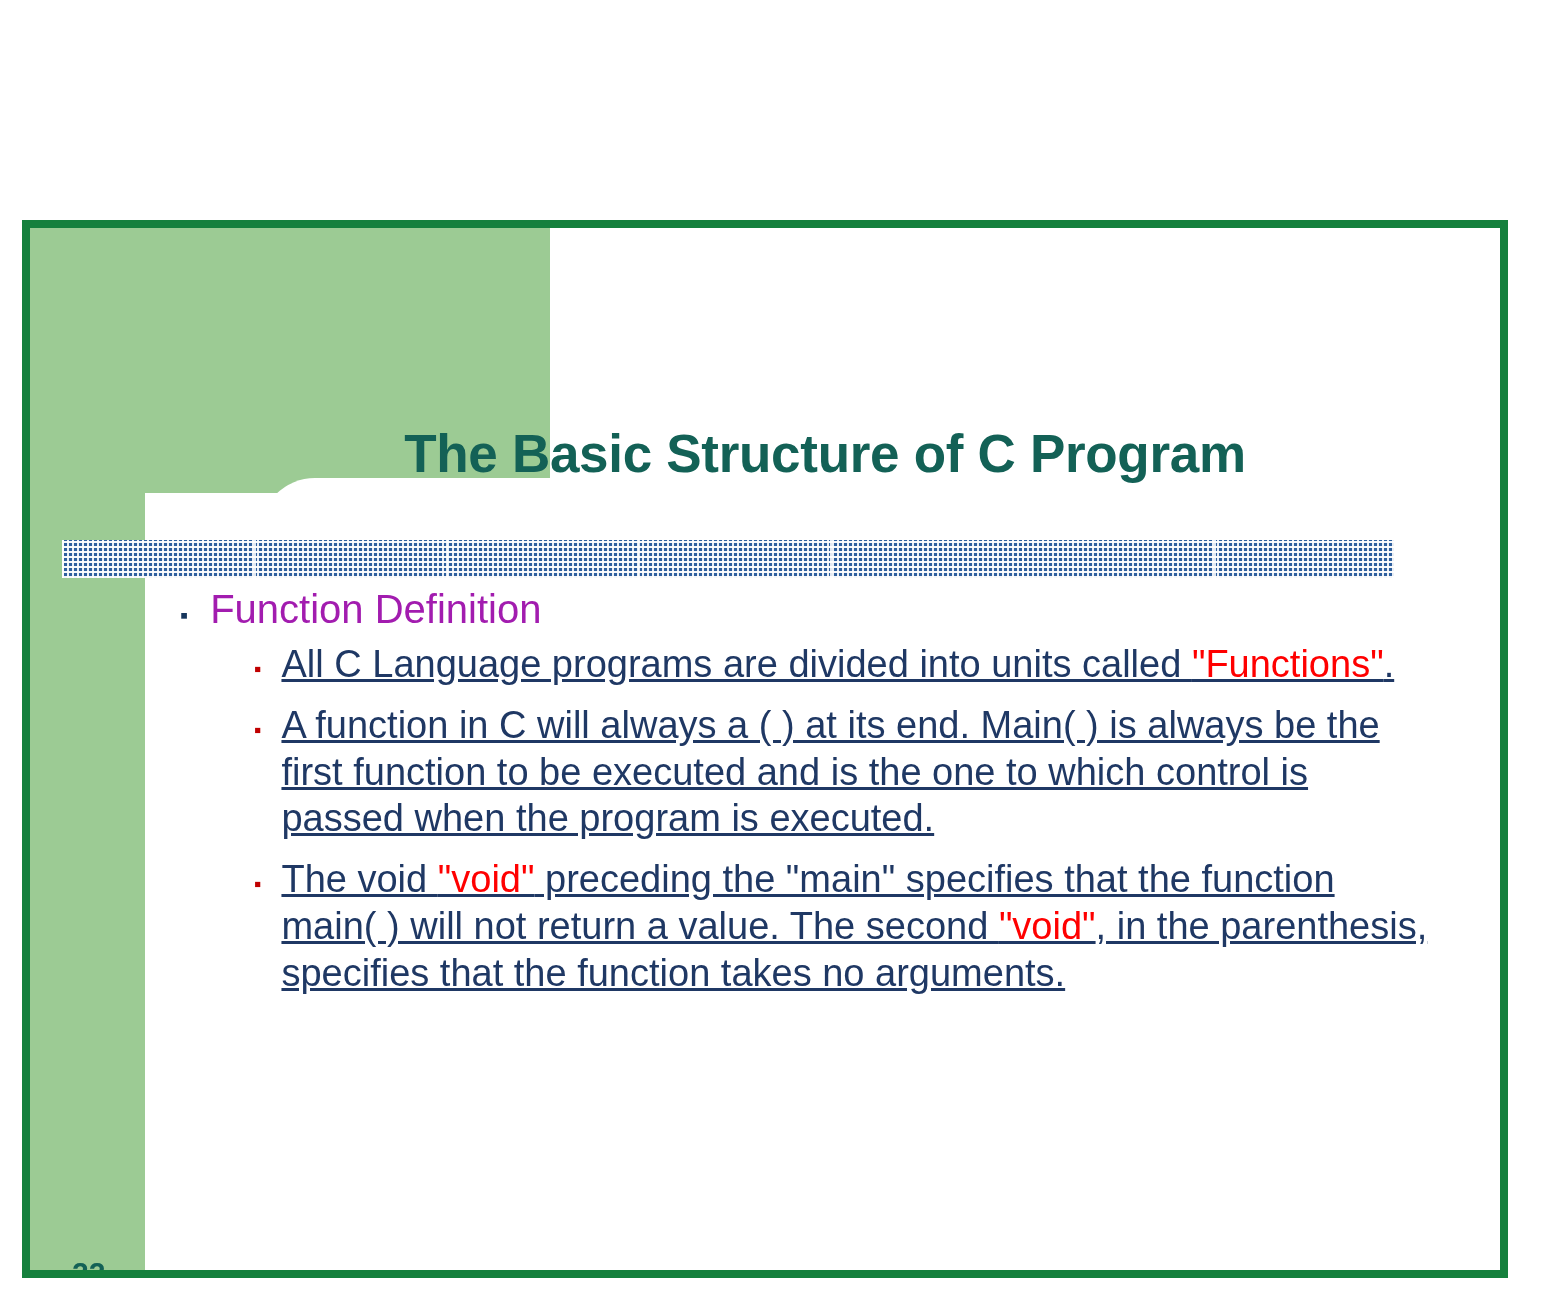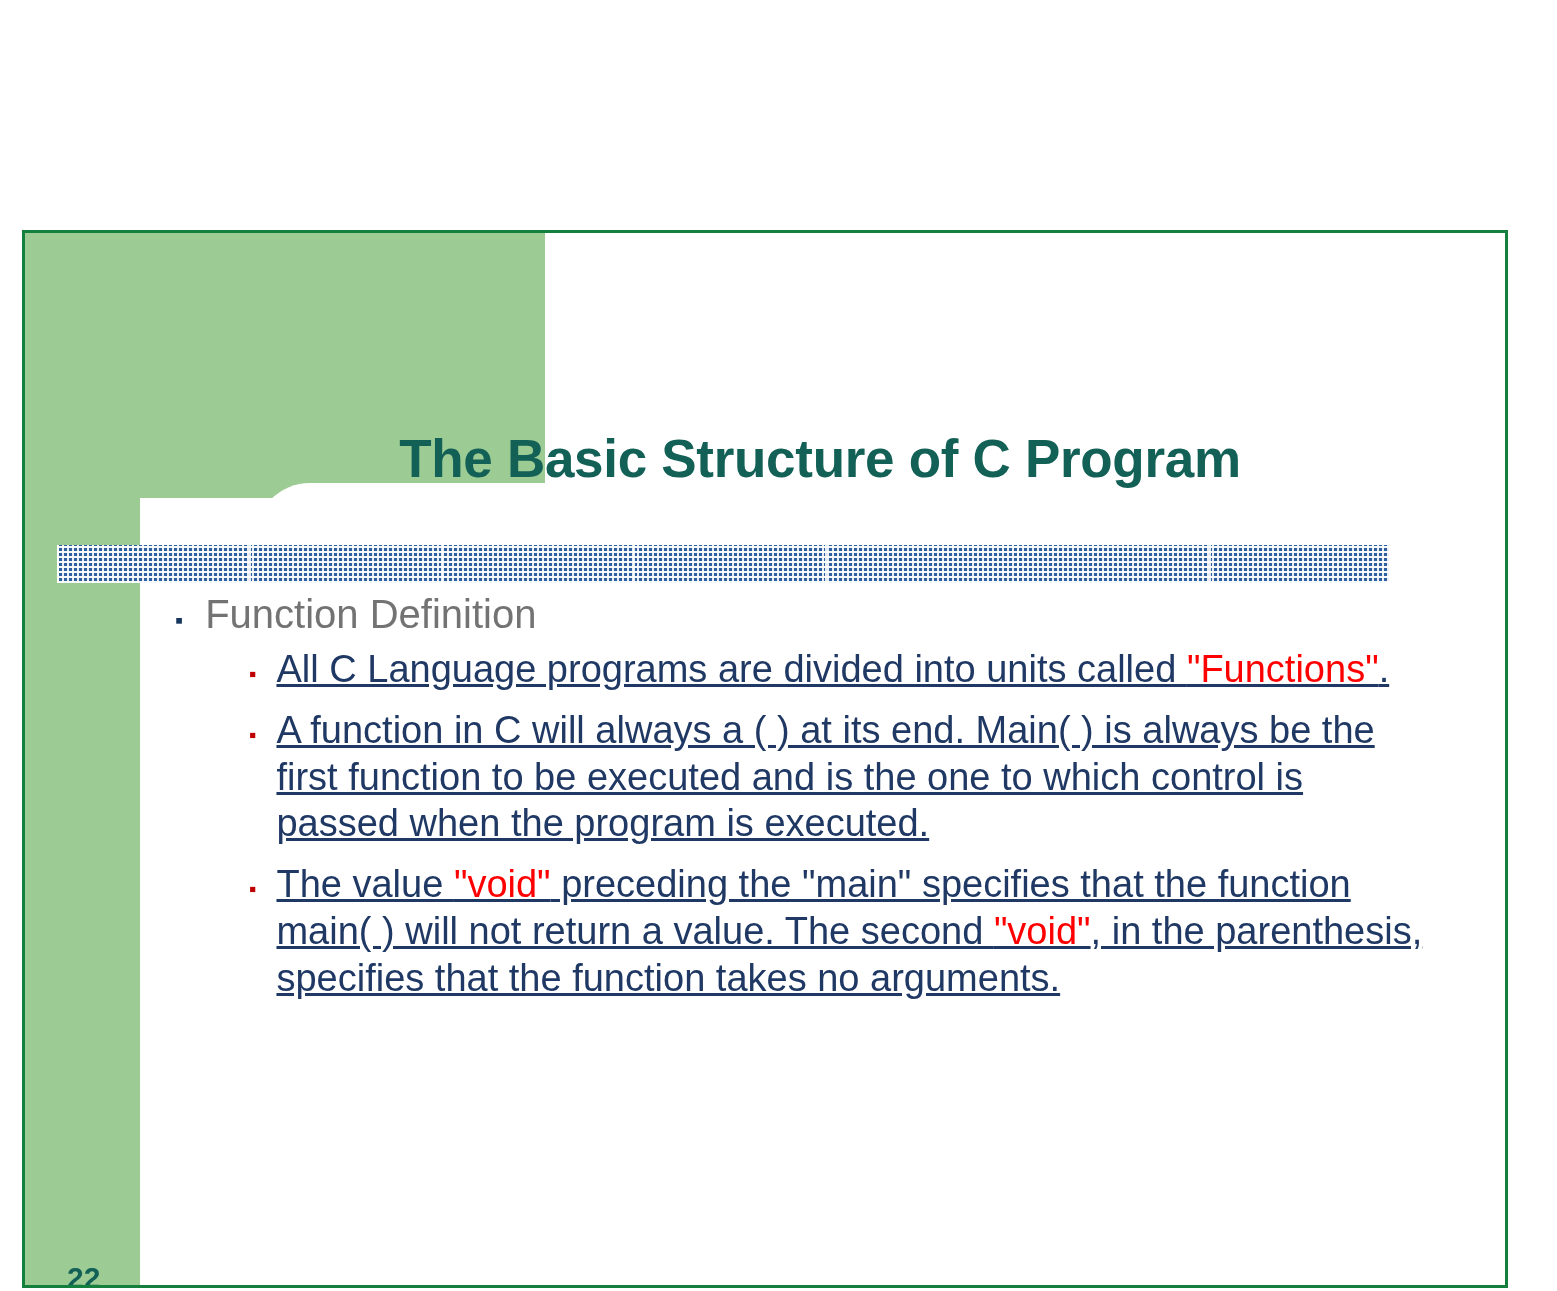--- a/index.html
+++ b/index.html
@@ -12,25 +12,25 @@
     width: 1557px;
     height: 1291px;
     background: #ffffff;
     overflow: hidden;
     font-family: "Liberation Sans", sans-serif;
   }
   
   .slide {
     position: absolute;
     left: 22px;
-    top: 230px;
+    top: 220px;
     width: 1486px;
     height: 1058px;
     background: #ffffff;
-    border: 3px solid #15803d;
+    border: 8px solid #15803d;
     box-sizing: border-box;
     overflow: hidden;
   }
   
   .green-block {
     position: absolute;
     left: 0px;
     top: 0px;
     width: 520px;
     height: 125px;
@@ -108,21 +108,21 @@
   }
   .lvl1 .bullet {
     color: #17365d;
     font-size: 23px;
     line-height: 1;
     margin-right: 22px;
     margin-top: 18px;
     flex: 0 0 auto;
   }
   .lvl1 .text {
-    color: #737373;
+    color: #a21caf;
     font-size: 40px;
     line-height: 1.18;
   }
   .lvl2-list {
     margin: 0;
     padding: 0 0 0 74px;
   }
   .lvl2 {
     display: flex;
     align-items: flex-start;
@@ -186,21 +186,21 @@
           <span class="text"><span>All C Language programs are divided into units called </span><span class="hl">"Functions"</span><span>.</span></span>
         </div>
 
         <div class="lvl2">
           <span class="bullet">▪</span>
           <span class="text"><span>A function in C will always a ( ) at its end. Main( ) is always be the first function to be executed and is the one to which control is passed when the program is executed.</span></span>
         </div>
 
         <div class="lvl2">
           <span class="bullet">▪</span>
-          <span class="text"><span>The value </span><span class="hl">"void"</span><span> preceding the "main" specifies that the function main( ) will not return a value. The second </span><span class="hl">"void"</span><span>, in the parenthesis, specifies that the function takes no arguments.</span></span>
+          <span class="text"><span>The void </span><span class="hl">"void"</span><span> preceding the "main" specifies that the function main( ) will not return a value. The second </span><span class="hl">"void"</span><span>, in the parenthesis, specifies that the function takes no arguments.</span></span>
         </div>
 
       </div>
     </div>
 
     <div class="page-num">22</div>
 
   </div>
 </div>
 

